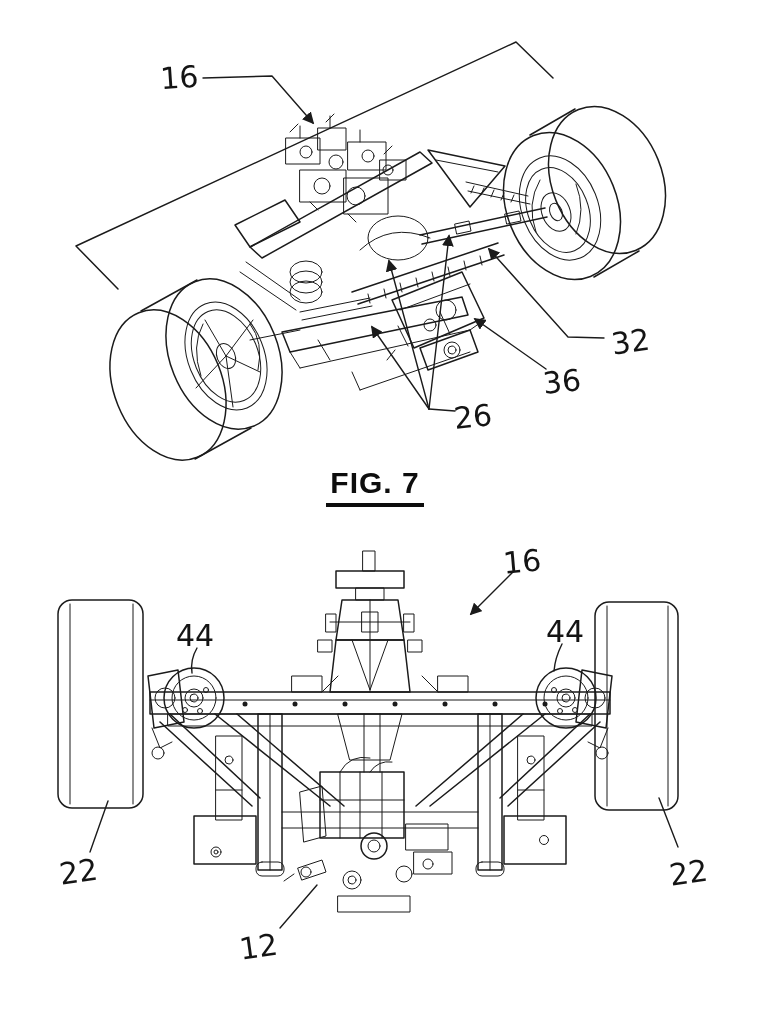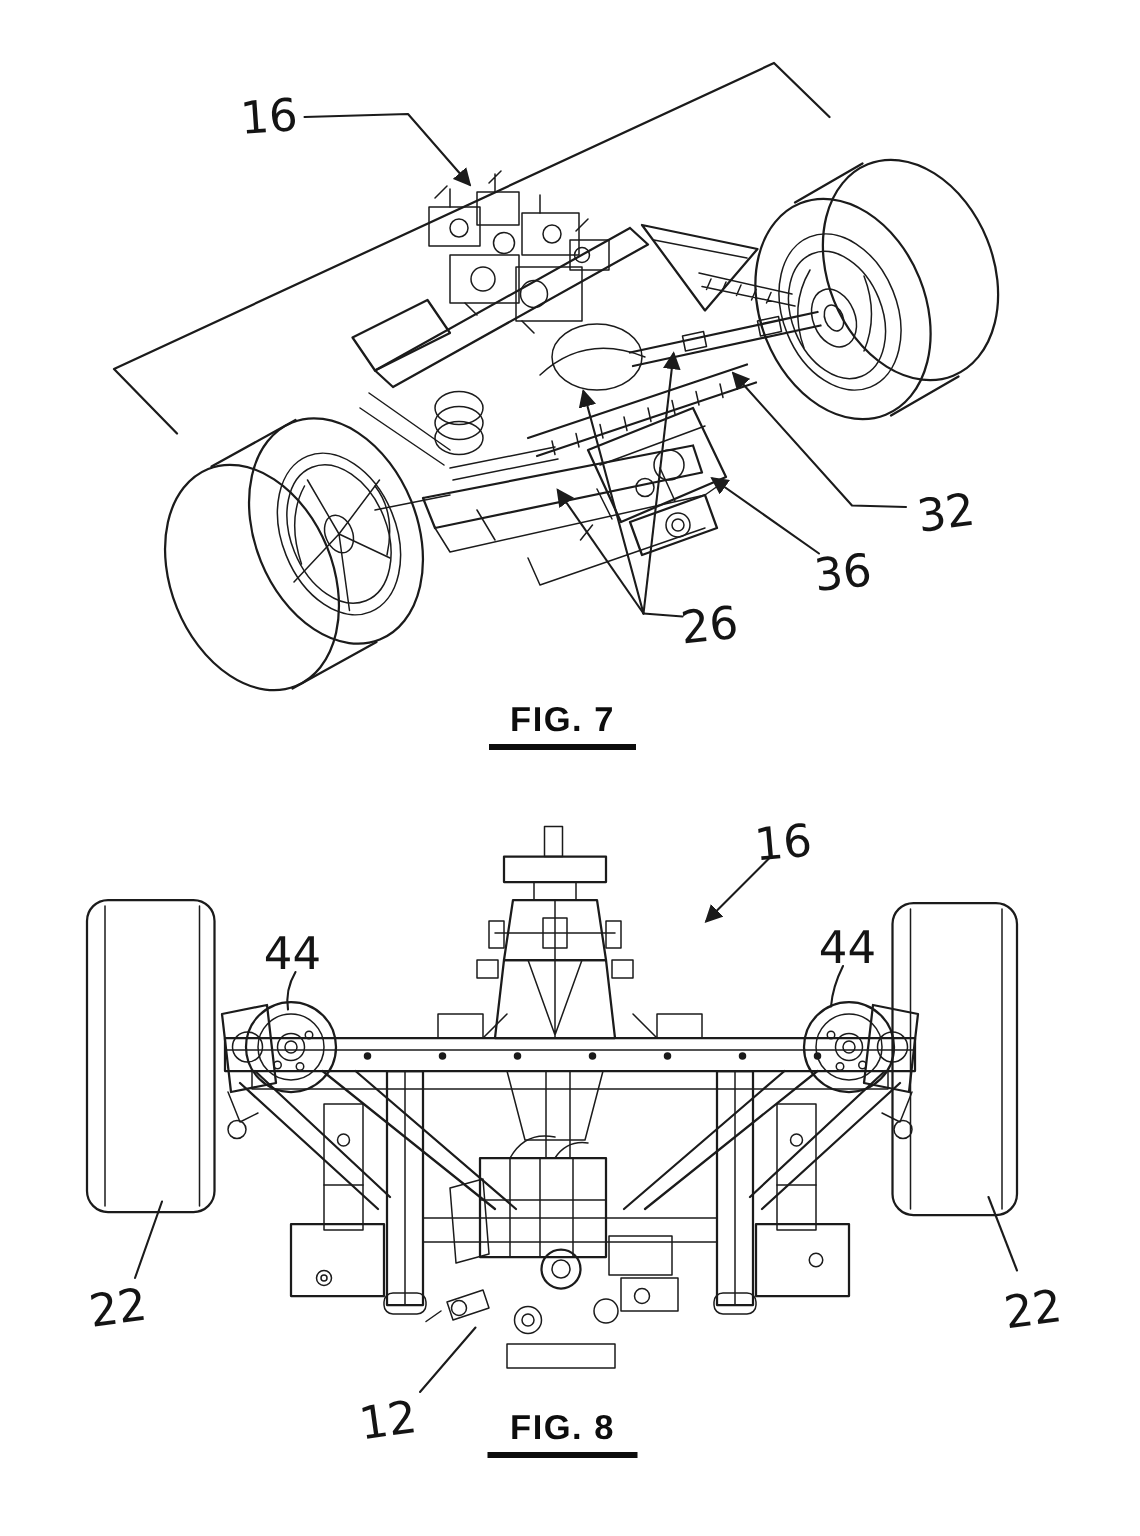--- a/index.html
+++ b/index.html
@@ -8,21 +8,21 @@
     background:#ffffff;overflow:hidden;
     font-family:"Liberation Sans",sans-serif;
   }
   svg.art{position:absolute;left:0;top:0;width:760px;height:1024px;}
   .ln{fill:none;stroke:#1b1b1b;stroke-width:1.5;stroke-linejoin:round;stroke-linecap:round}
   .tn{fill:none;stroke:#1b1b1b;stroke-width:1;stroke-linejoin:round;stroke-linecap:round}
   .ldr{fill:none;stroke:#1b1b1b;stroke-width:1.4;stroke-linejoin:round;stroke-linecap:round}
   .fl{fill:#1b1b1b;stroke:none}
   .ref{font-family:"DejaVu Sans",sans-serif;font-size:30px;fill:#141414;text-anchor:middle}
   .caption{
-    position:absolute;font-weight:bold;font-size:23px;color:#0d0d0d;
+    position:absolute;font-weight:bold;font-size:30px;color:#0d0d0d;
     letter-spacing:1px;text-align:center;border-bottom:4px solid #0d0d0d;
     padding:0 3px 3px 3px;
   }
   .cap7{left:326px;top:466px;min-width:92px;}
   .cap8{left:325px;top:938px;min-width:94px;}
 </style>
 </head>
 <body>
 
 <div class="sheet">
@@ -267,15 +267,14 @@
       <text class="ref" x="523" y="572" transform="rotate(-5 523 572)">16</text>
       <text class="ref" x="195" y="646">44</text>
       <text class="ref" x="565" y="642">44</text>
       <text class="ref" x="80" y="882" transform="rotate(-8 80 882)">22</text>
       <text class="ref" x="690" y="883" transform="rotate(-8 690 883)">22</text>
       <text class="ref" x="260" y="957" transform="rotate(-8 260 957)">12</text>
     </g>
   </svg>
 
   <div class="caption cap7">FIG. 7</div>
-  <div class="caption cap8">FIG. 8</div>
 
 </div>
 
 </body></html>

